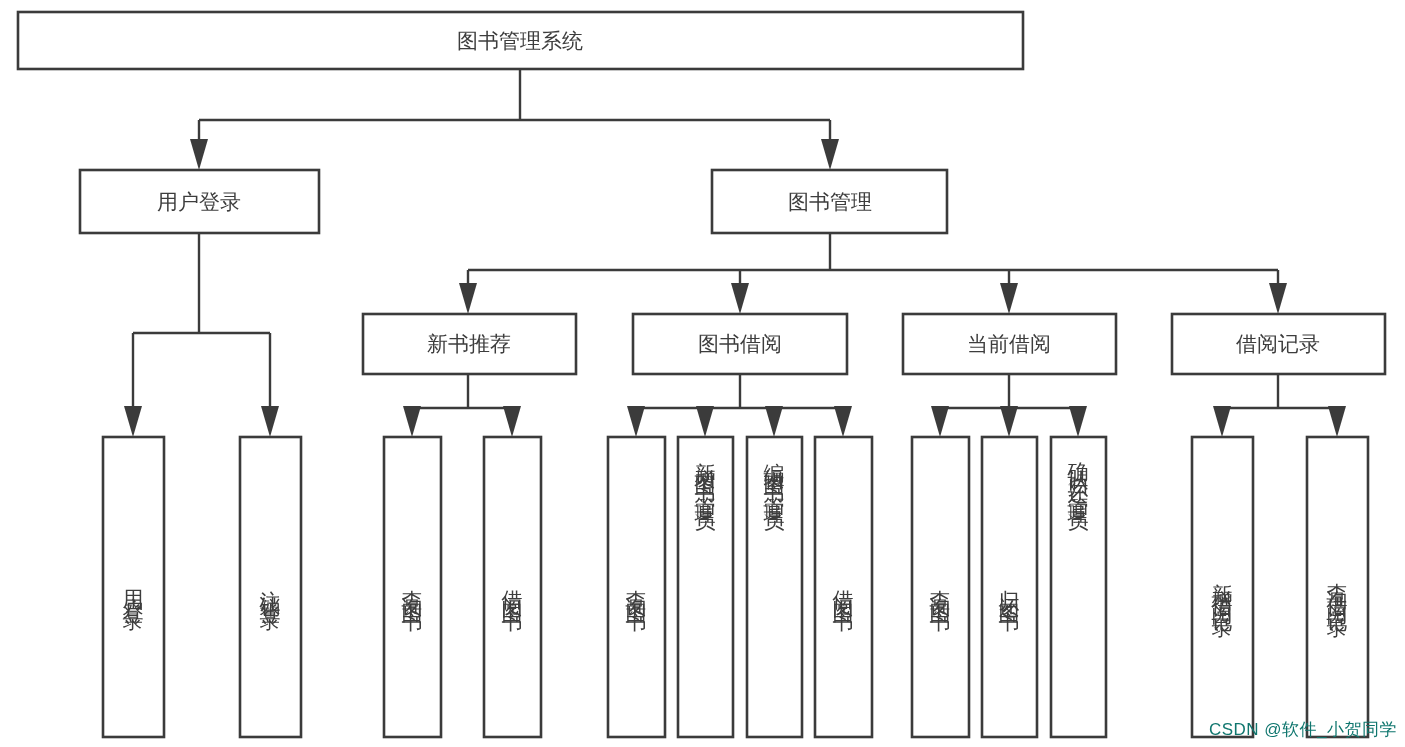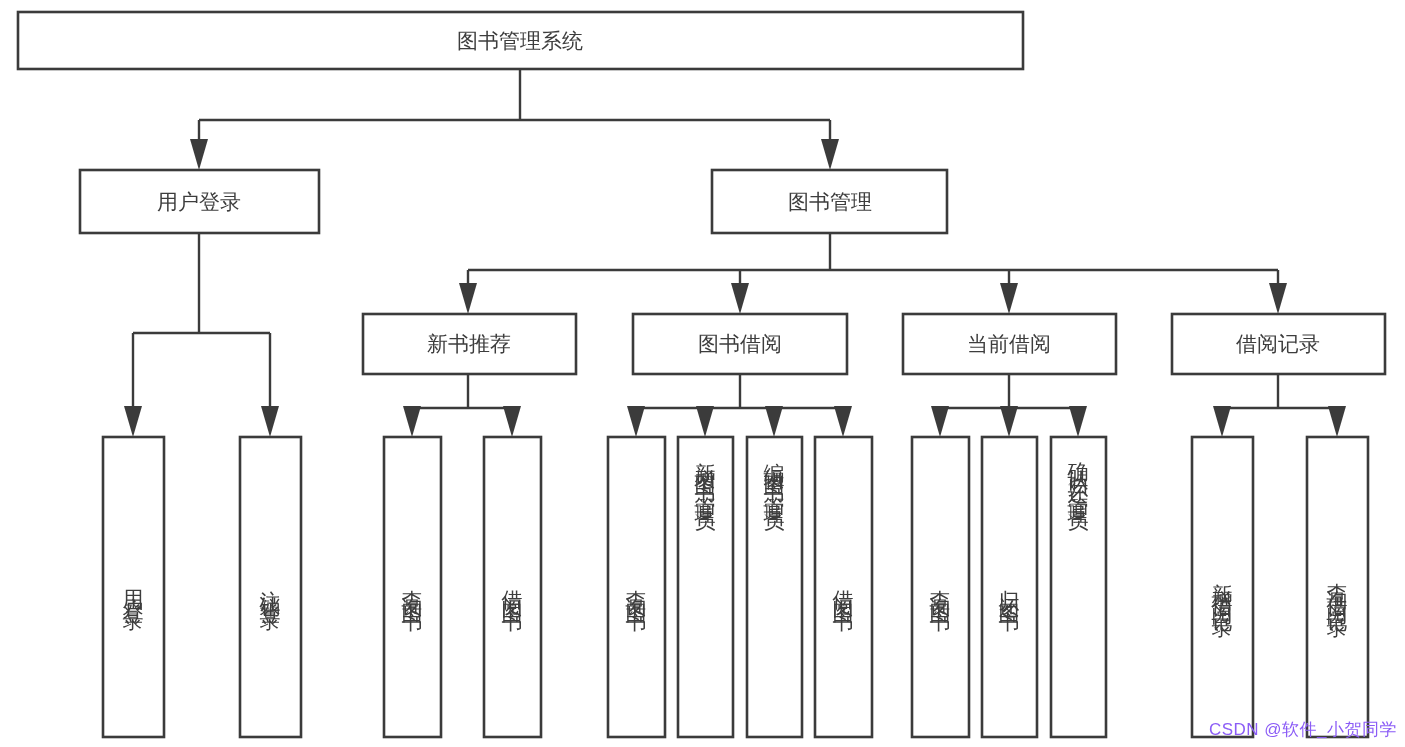--- a/index.html
+++ b/index.html
@@ -47,21 +47,21 @@
     font-size: 21px;
     text-anchor: middle;
     dominant-baseline: middle;
   }
   .watermark {
     position: absolute;
     right: 8px;
     bottom: 6px;
     font-family: "Liberation Sans", "DejaVu Sans", sans-serif;
     font-size: 17px;
-    color: #8b5cf6;
+    color: #0f766e;
     white-space: nowrap;
     letter-spacing: 0.5px;
   }
 </style>
 </head>
 <body>
 
 <div id="diagram-root">
 
   <svg class="flow" viewBox="0 0 1405 747" xmlns="http://www.w3.org/2000/svg">

